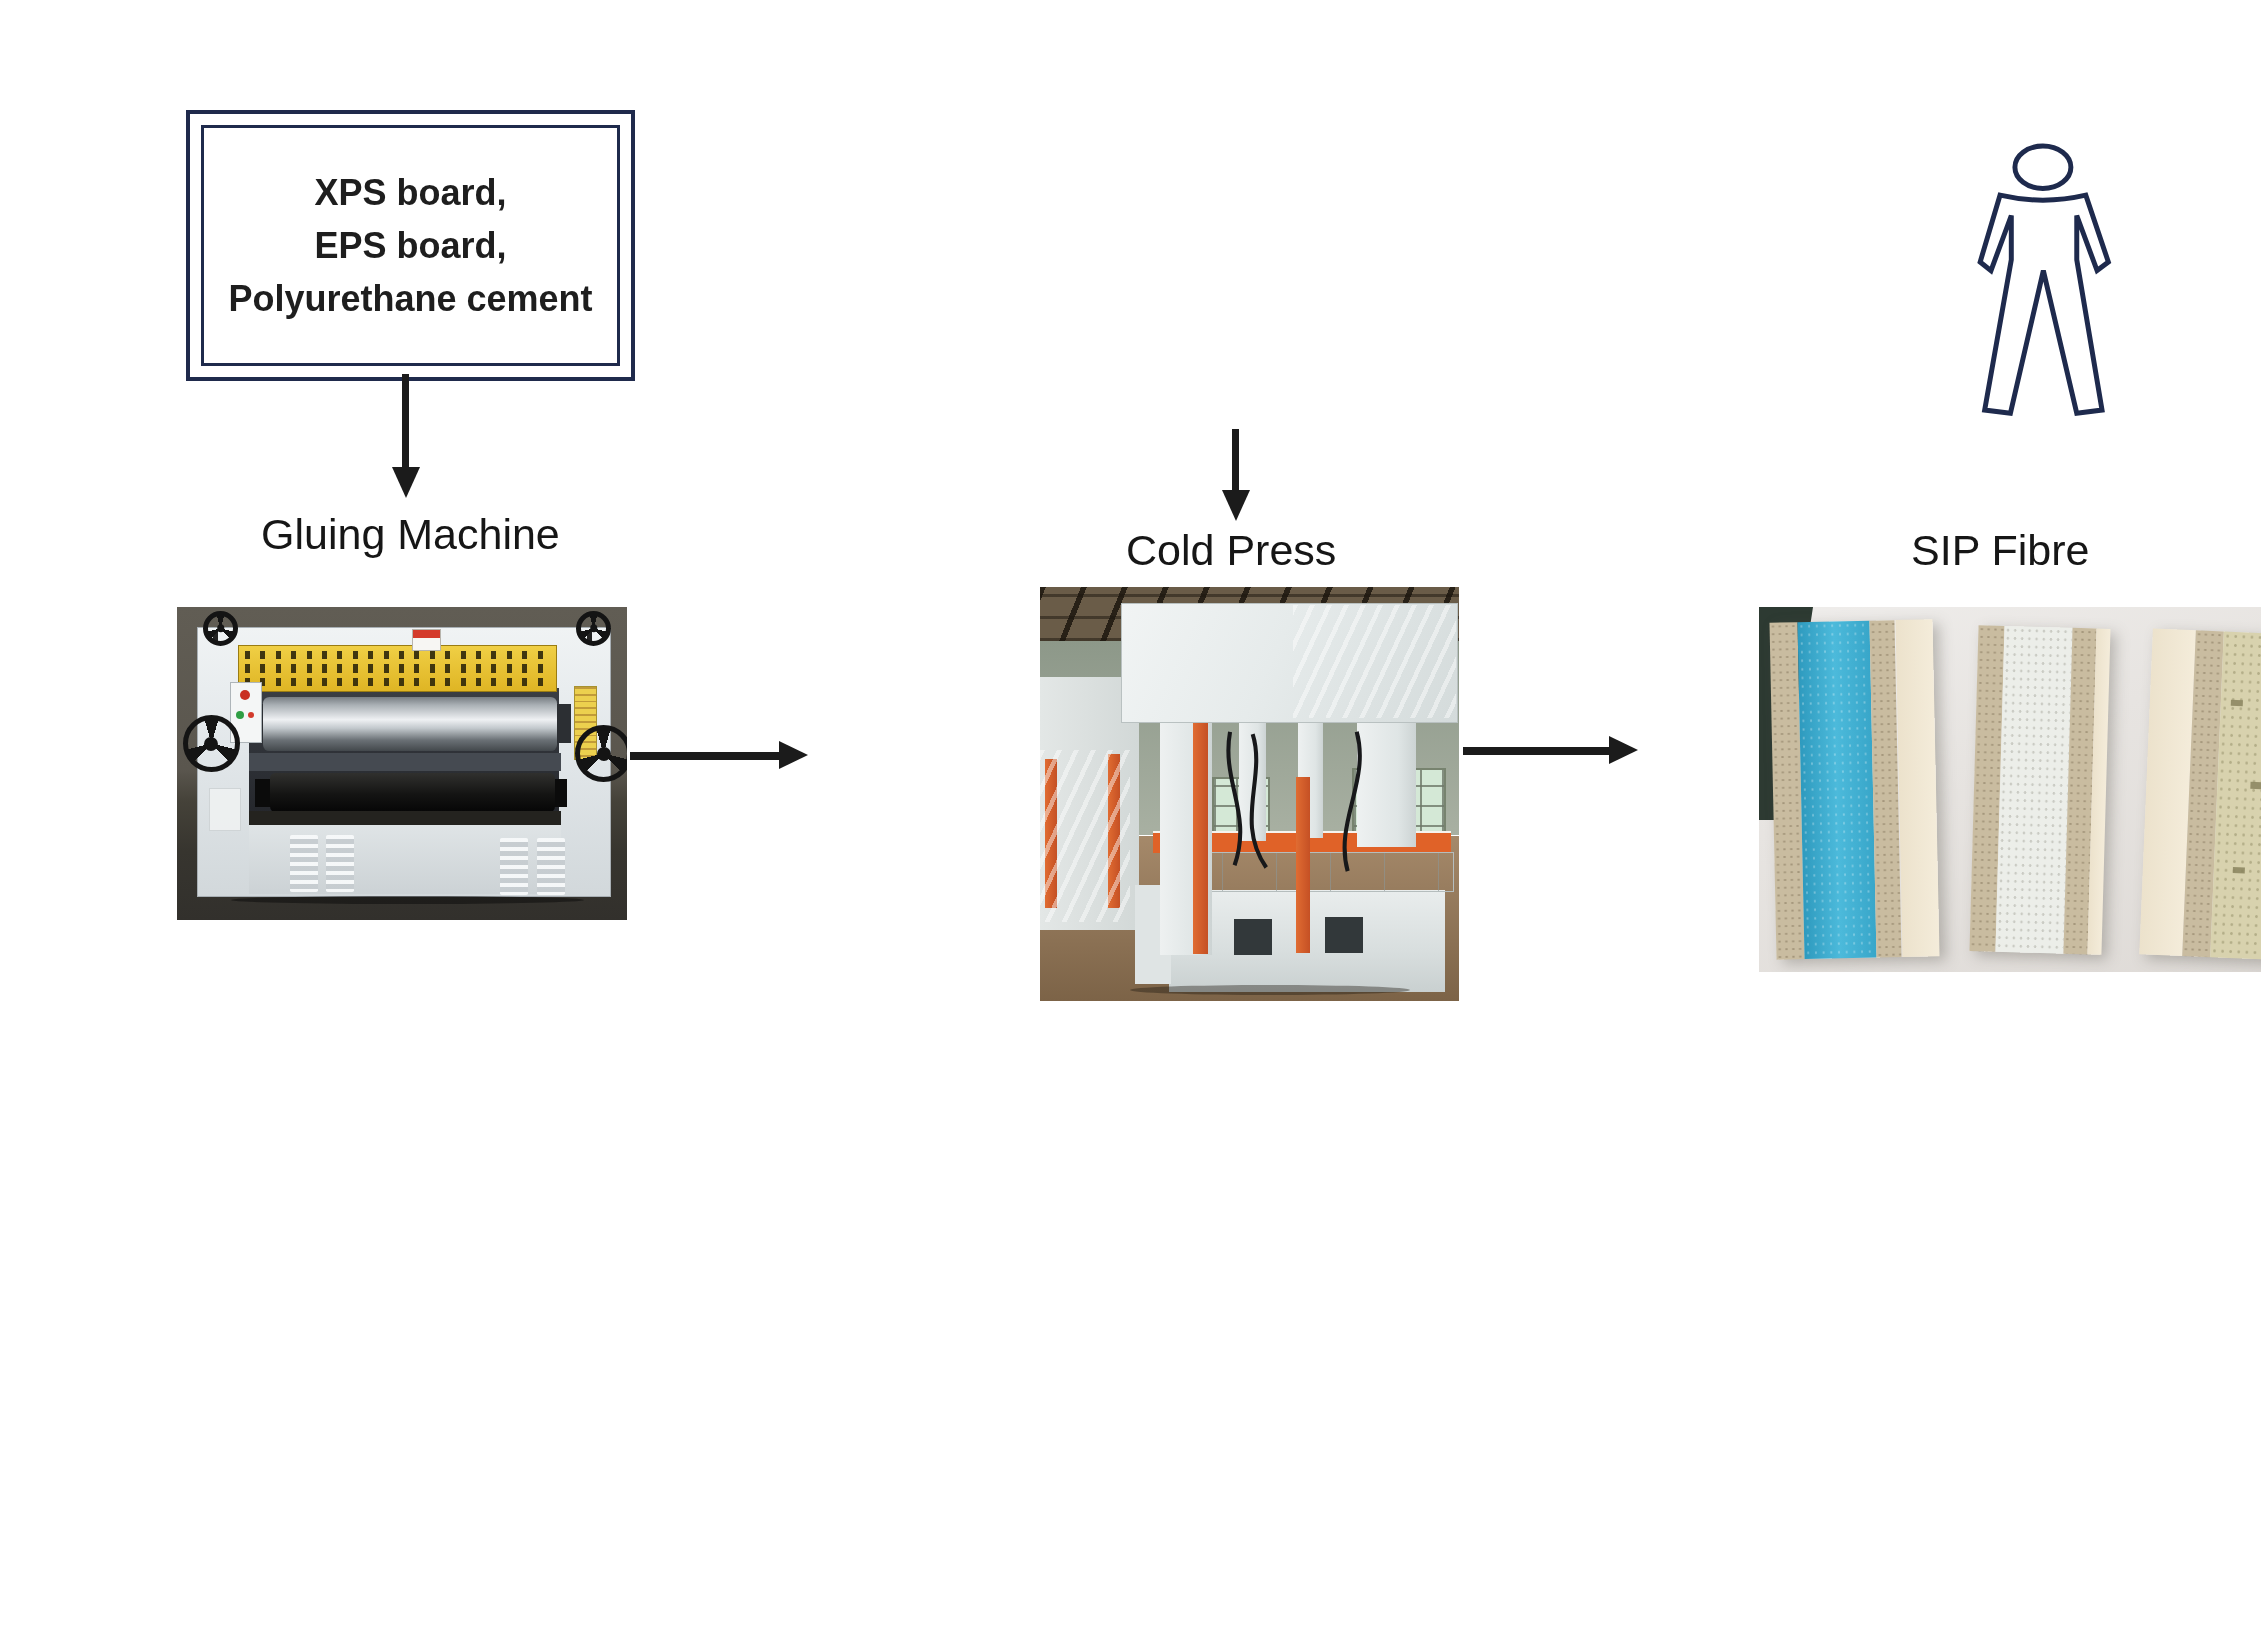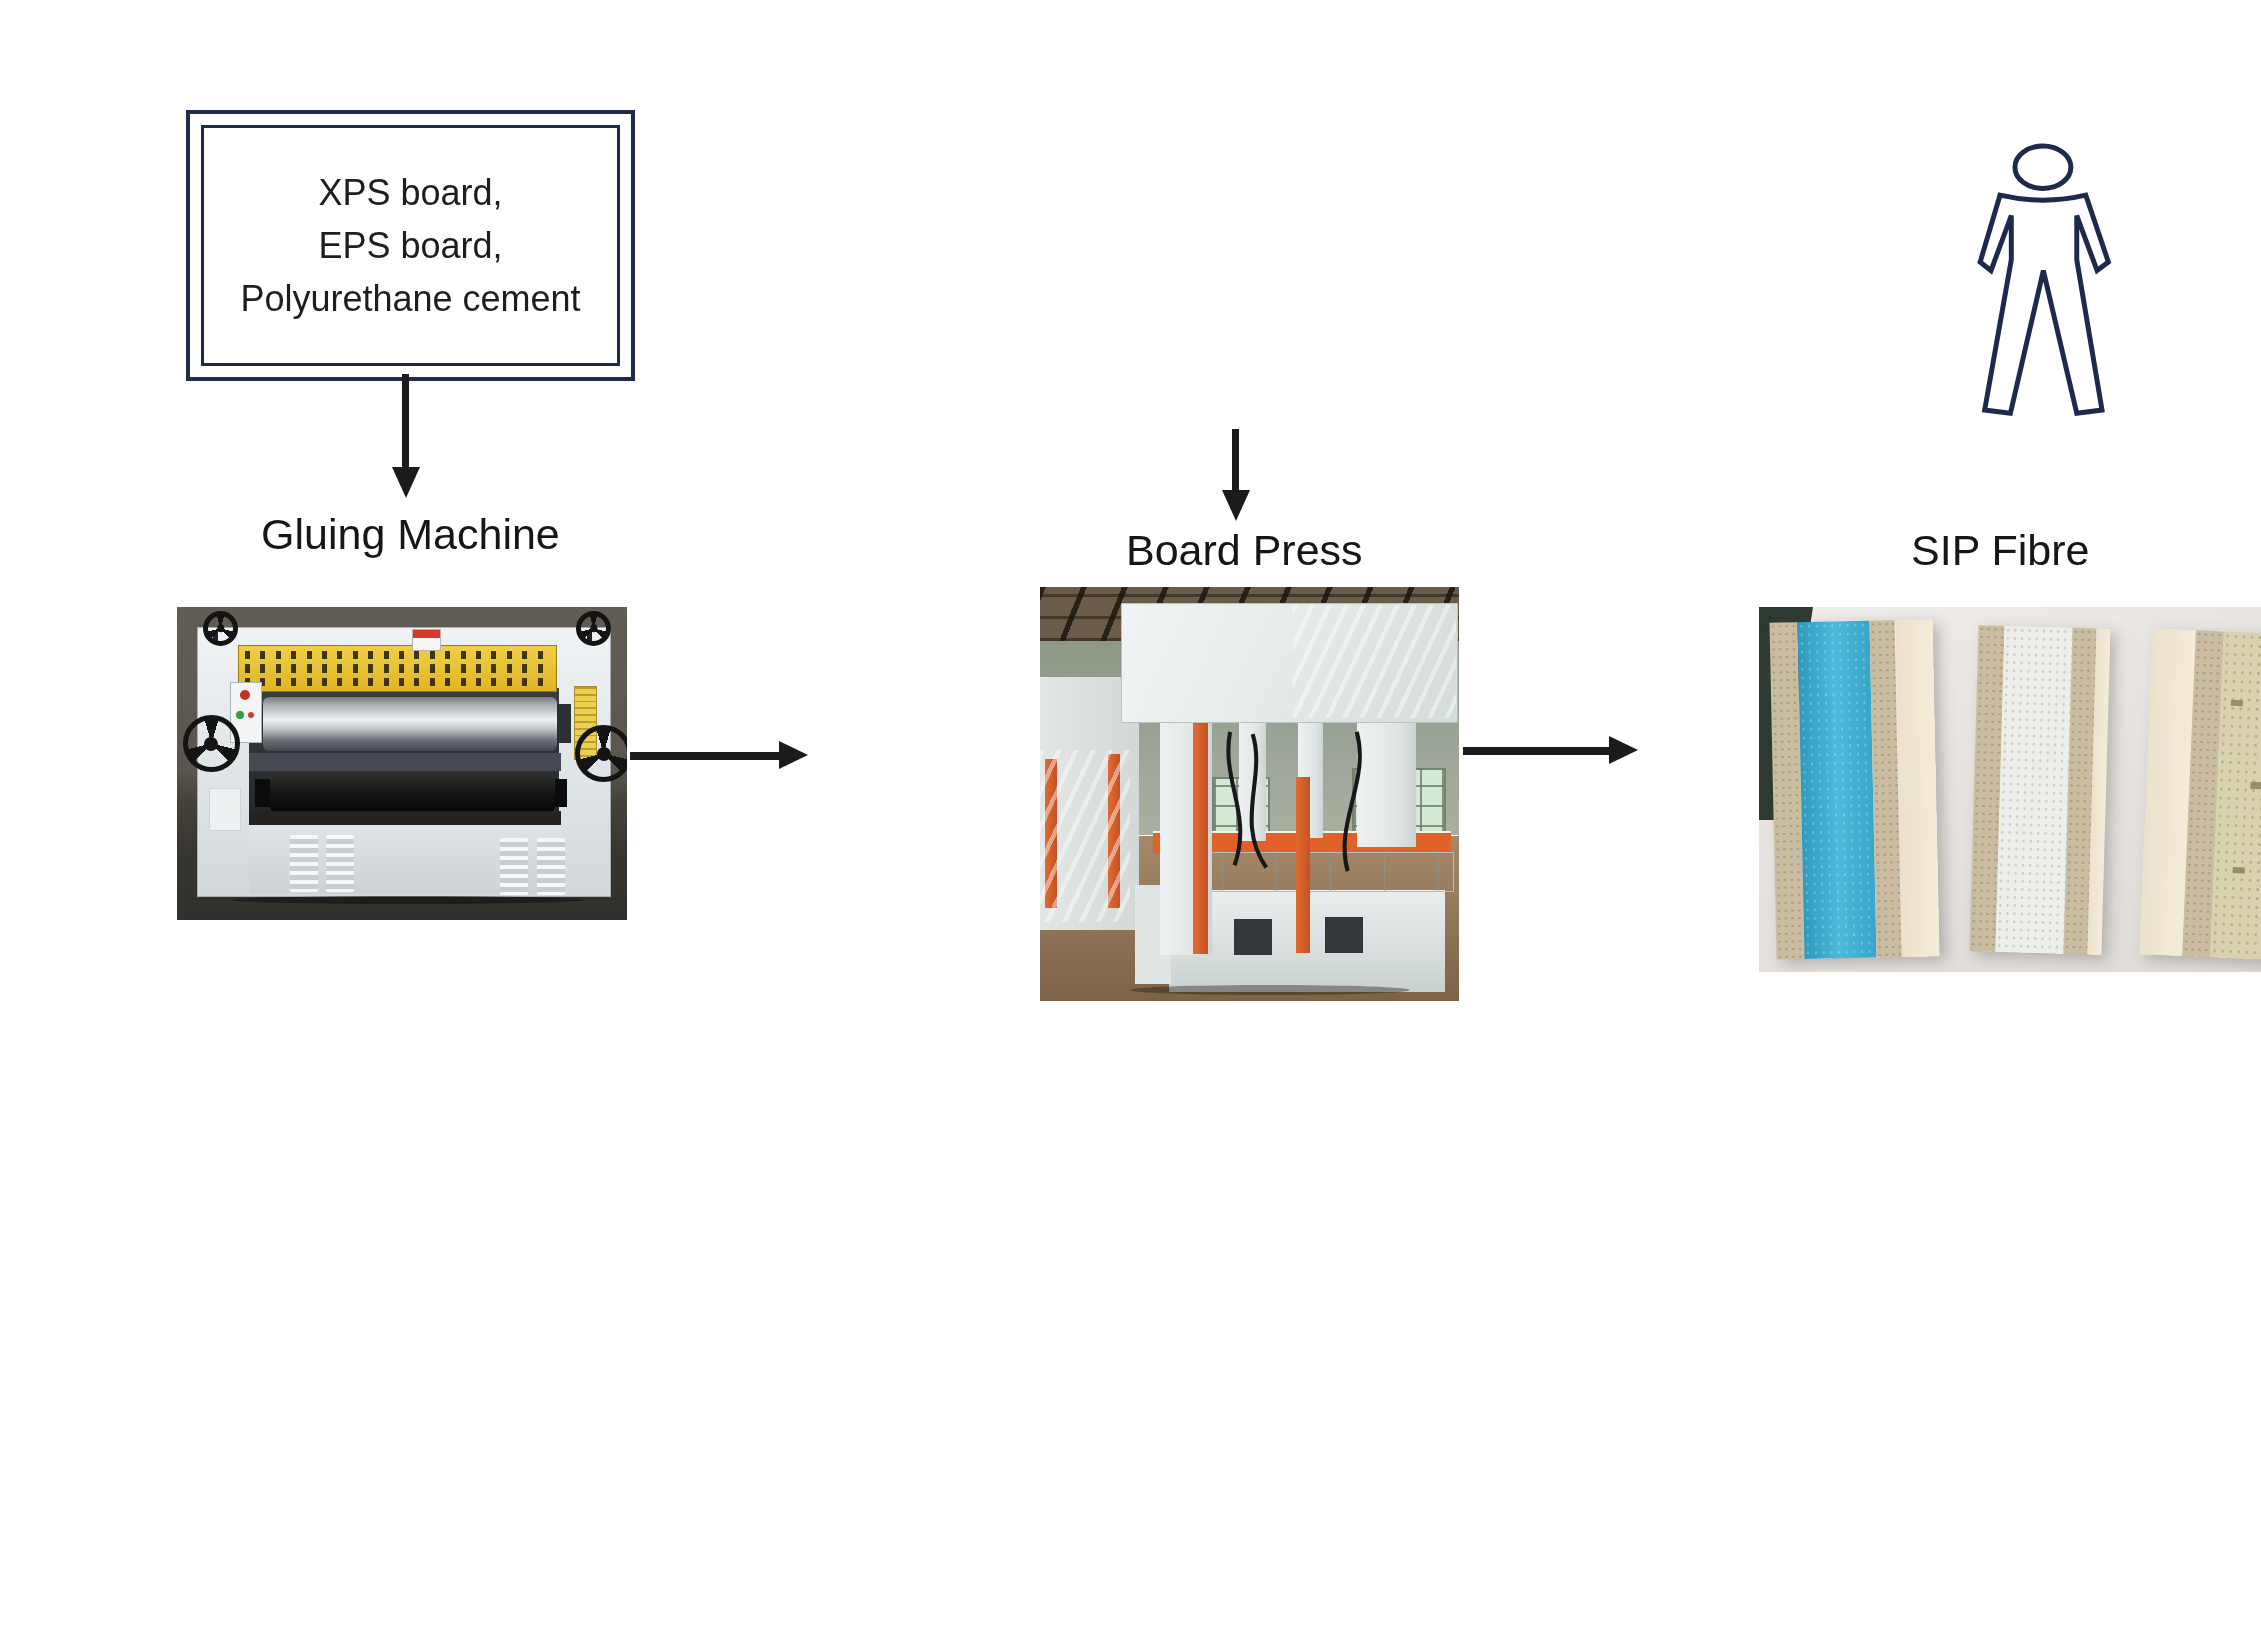--- a/index.html
+++ b/index.html
@@ -102,40 +102,40 @@
   .cream{background:linear-gradient(90deg,#ece2cc,#f4ecda);}
   .notch{position:absolute;background:#8a845e;opacity:.85;}
 
   svg{display:block;}
 </style>
 </head>
 <body>
 
 <div class="abs" style="left:0;top:0;width:2492px;height:1648px;">
 
-  <div class="io-box" style="left:186px;top:110px;width:441px;height:263px;">
+  <div class="io-box" style="left:186px;top:110px;width:441px;height:263px;font-weight:bold;">
     <div class="inner">
       <span class="io-line">XPS board,</span>
       <span class="io-line">EPS board,</span>
       <span class="io-line">Polyurethane cement</span>
     </div>
   </div>
 
 
   <div>
     <div class="vshaft" style="left:402px;top:374px;height:93px;"></div>
     <div class="vhead" style="left:392px;top:467px;"></div>
   </div>
   <div>
     <div class="vshaft" style="left:1232px;top:429px;height:62px;"></div>
     <div class="vhead" style="left:1222px;top:490px;"></div>
   </div>
 
   <div class="stage-label" style="left:261px;top:512px;">Gluing Machine</div>
-  <div class="stage-label" style="left:1126px;top:528px;">Board Press</div>
+  <div class="stage-label" style="left:1126px;top:528px;">Cold Press</div>
   <div class="stage-label" style="left:1911px;top:528px;">SIP Fibre</div>
 
   <svg class="abs" style="left:1963px;top:136px;" width="158" height="308" viewBox="0 0 350 680">
     <ellipse cx="177" cy="68" rx="62" ry="47" fill="#ffffff" stroke="#1e2a4d" stroke-width="11"></ellipse>
     <path d="M 82 130 Q 177 152 272 130 L 322 278 L 297 297 L 252 175 L 252 273 L 308 606 L 252 613 L 178 297
              L 105 613 L 48 606 L 107 273 L 107 175 L 62 297 L 38 278 Z" fill="#ffffff" stroke="#1e2a4d" stroke-width="11" stroke-linejoin="miter"></path>
   </svg>
 
   <div class="photo" style="left:177px;top:607px;width:450px;height:313px;">
     <div class="gm-bg"></div>

